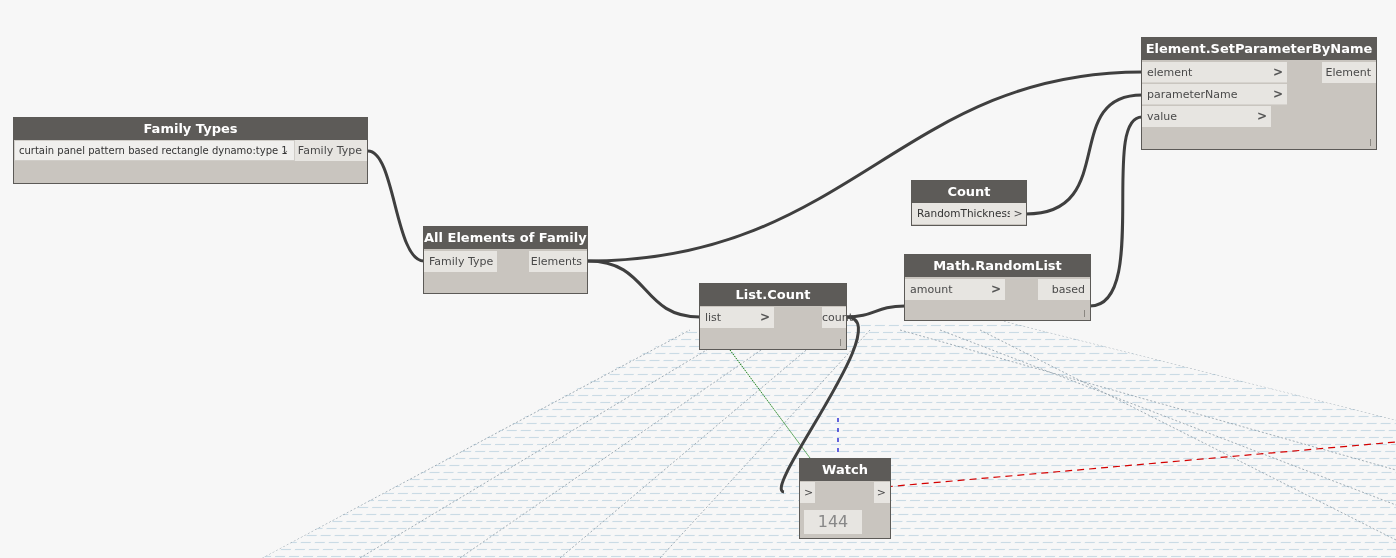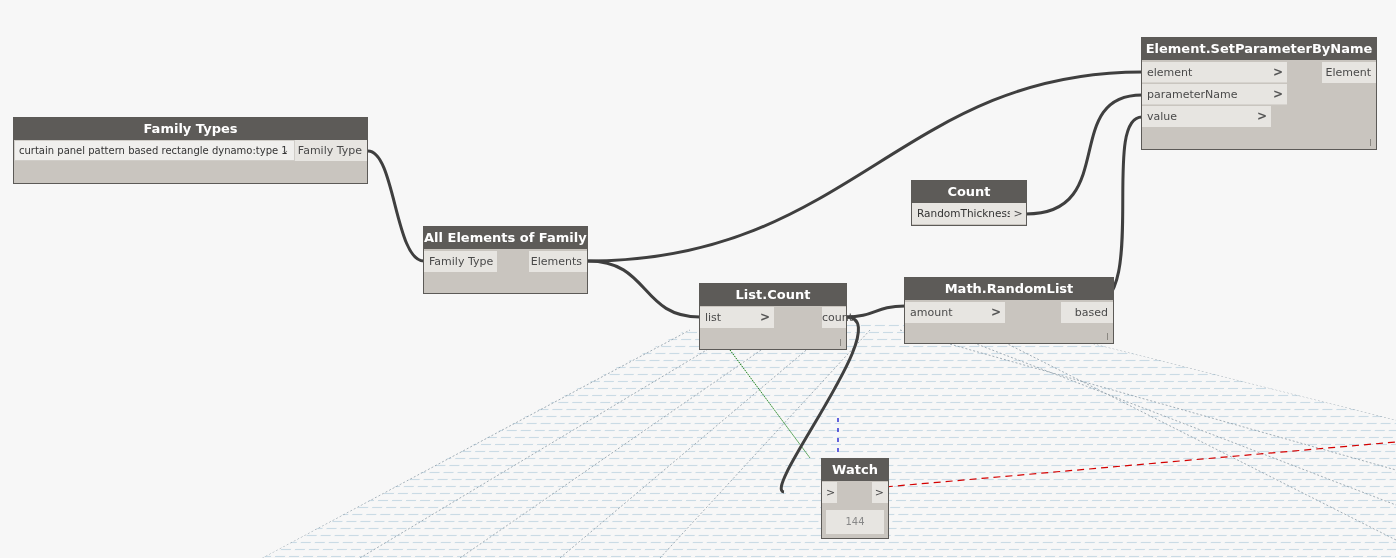--- a/index.html
+++ b/index.html
@@ -8,21 +8,21 @@
   .node{position:absolute;background:#c9c5bf;border:1px solid #5c5a57;box-sizing:border-box;}
   .node-header{background:#5d5b58;color:#fff;font-weight:bold;font-size:13px;text-align:center;height:22px;line-height:22px;white-space:nowrap;overflow:hidden;}
   .port-row{position:absolute;height:21px;line-height:21px;font-size:11px;color:#4a4a4a;box-sizing:border-box;}
   .in-port{background:#e7e5e1;padding-left:5px;}
   .in-port.sep{border-bottom:1px solid #d6d3ce;}
   .out-port{background:#e7e5e1;text-align:right;padding-right:5px;}
   .chev{position:absolute;right:4px;top:0;font-weight:bold;color:#555;font-size:12px;}
   .grip{position:absolute;right:5px;bottom:3px;width:1px;height:7px;background:#8a8781;}
   .dropdown{position:absolute;background:#f0efed;border:1px solid #d0cdc8;box-sizing:border-box;height:21px;line-height:19px;font-size:10px;color:#333;padding-left:4px;}
   .dd-chev{position:absolute;right:5px;top:0;font-size:9px;color:#666;}
-  .watch-val{position:absolute;background:#e7e5e1;color:#888;font-size:10px;text-align:center;line-height:24px;}
+  .watch-val{position:absolute;background:#e7e5e1;color:#888;font-size:16px;text-align:center;line-height:24px;}
 </style>
 </head>
 <body>
 
 <svg id="canvas" width="1396" height="558" xmlns="http://www.w3.org/2000/svg">
   <defs>
     <pattern id="gridpat" width="14" height="7" patternUnits="userSpaceOnUse" patternTransform="skewX(-40)">
       <line x1="0" y1="3.5" x2="10" y2="3.5" stroke="#b7cfdd" stroke-width="1"></line>
     </pattern>
     <clipPath id="gridclip">
@@ -86,21 +86,21 @@
   <div class="port-row in-port" style="left:0;top:23px;width:74px;">
     <span>list</span>
     <span class="chev">&gt;</span>
   </div>
   <div class="port-row out-port" style="right:0;top:23px;width:24px;">
     <span>count</span>
   </div>
   <div class="grip"></div>
 </div>
 
-<div class="node" style="left:904px;top:277px;width:210px;height:67px;">
+<div class="node" style="left:904px;top:254px;width:187px;height:67px;">
   <div class="node-header">Math.RandomList</div>
   <div class="port-row in-port" style="left:0;top:24px;width:100px;">
     <span>amount</span>
     <span class="chev">&gt;</span>
   </div>
   <div class="port-row out-port" style="right:0;top:24px;width:52px;">
     <span>based</span>
   </div>
   <div class="grip"></div>
 </div>
@@ -128,21 +128,21 @@
   <div class="port-row in-port" style="left:0;top:68px;width:129px;">
     <span>value</span>
     <span class="chev">&gt;</span>
   </div>
   <div class="port-row out-port" style="right:0;top:24px;width:54px;">
     <span>Element</span>
   </div>
   <div class="grip"></div>
 </div>
 
-<div class="node" style="left:821px;top:458px;width:68px;height:81px;">
+<div class="node" style="left:799px;top:458px;width:92px;height:81px;">
   <div class="node-header">Watch</div>
   <div class="port-row in-port" style="left:0;top:23px;width:15px;padding-left:4px;">
     <span>&gt;</span>
   </div>
   <div class="port-row out-port" style="right:0;top:23px;width:16px;padding-right:4px;">
     <span>&gt;</span>
   </div>
   <div class="watch-val" style="left:4px;top:51px;width:58px;height:24px;">144</div>
 </div>
 

